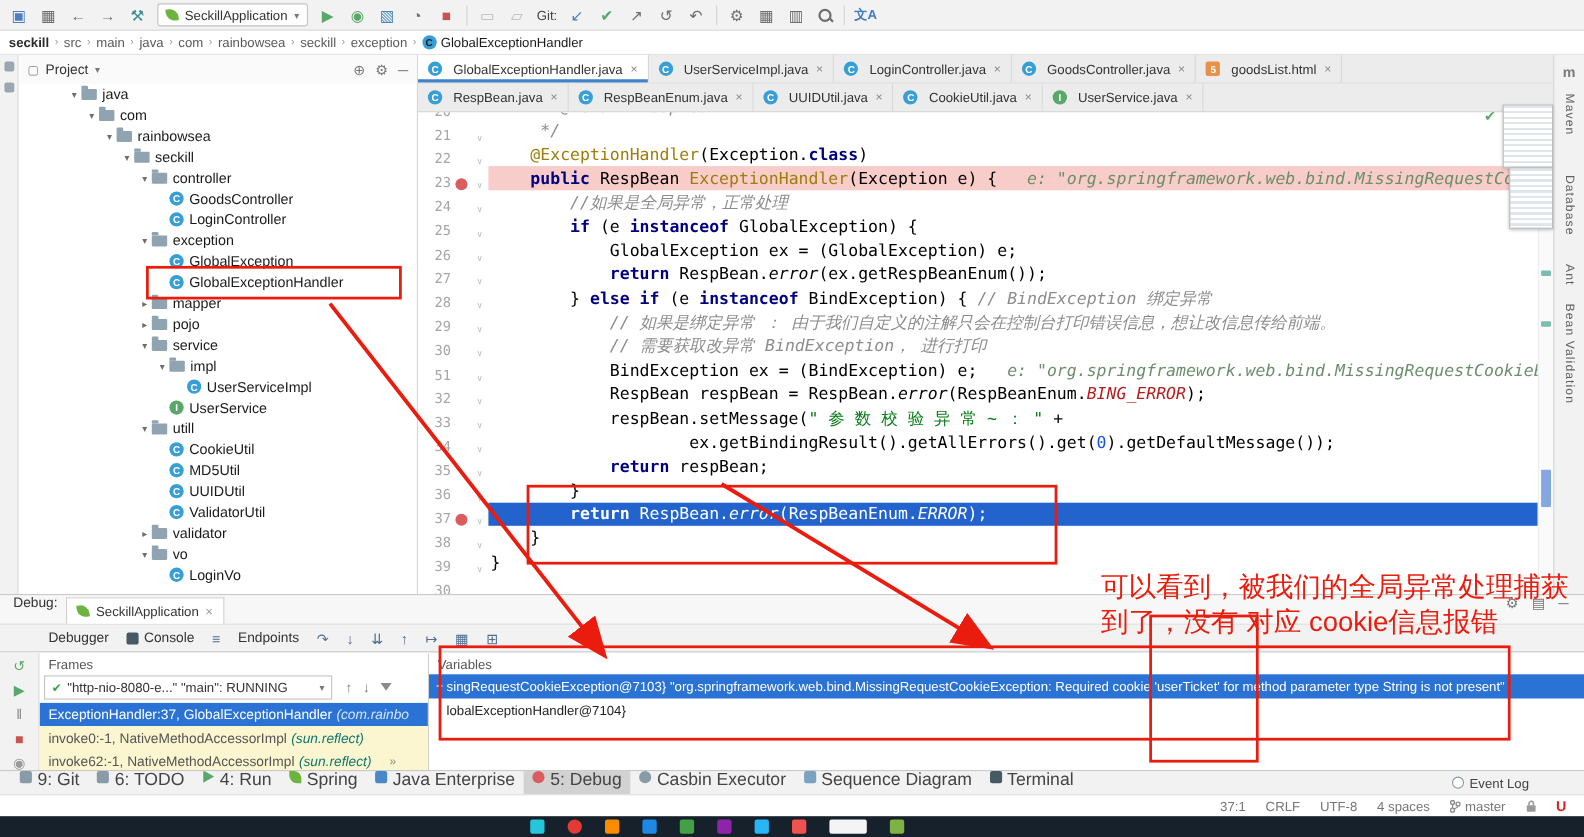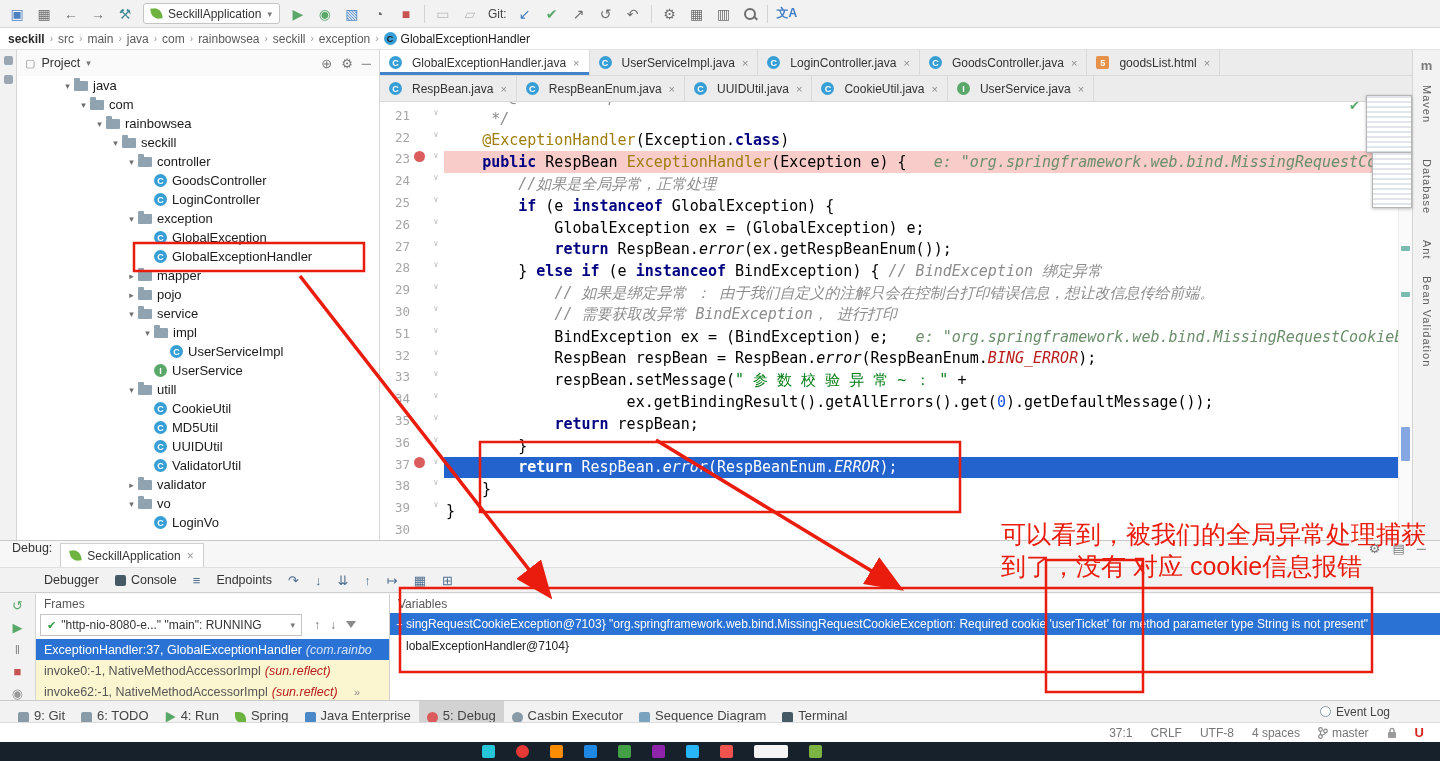--- a/index.html
+++ b/index.html
@@ -45,21 +45,21 @@
   .ic-folder{display:inline-block;width:14px;height:10px;background:#8FA3B0;border-radius:1px;position:relative;flex:none}
   .ic-folder::before{content:"";position:absolute;top:-3px;left:0;width:6px;height:3px;background:#8FA3B0;border-radius:1px 1px 0 0}
 
   
   #editor{position:absolute;left:380px;top:50px;width:1032px;height:490px;background:#fff;overflow:hidden;z-index:3}
   .tabs{position:relative;height:26px;background:#ececec;border-bottom:1px solid #d9d9d9;display:flex;z-index:3}
   .tab{display:flex;align-items:center;gap:5px;padding:0 9px;border-right:1px solid #d9d9d9;font-size:12px;color:#333;white-space:nowrap}
   .tab .x{color:#8c8c8c;font-size:11px;margin-left:2px}
   .tab.sel{background:#fff;box-shadow:inset 0 -3px 0 #4083C9}
   #code{position:absolute;left:0;top:44px;right:14px;bottom:0;font-family:"DejaVu Sans Mono","Liberation Mono",monospace;font-size:15px;z-index:1}
-  .cl{display:flex;height:21.8px;align-items:flex-start}
+  .cl{display:flex;height:21.8px;align-items:flex-end}
   .cl .ln{width:30px;text-align:right;color:#a6a6a6;font-size:12.5px;flex:none}
   .cl .g1{width:18px;flex:none;display:flex;justify-content:center;align-items:center}
   .cl .g2{width:16px;flex:none;color:#bdbdbd;font-size:8px;text-align:center}
   .cl .ct{flex:1;white-space:pre;overflow:hidden;padding-left:2px;height:100%;display:flex;align-items:center}
   .bpdot{width:11px;height:11px;border-radius:50%;background:#DB5C5C;display:inline-block}
   .bpl .ct{background:#F8CCC9}
   .exec .ct{background:#2263CE}
   .exec .ct span{color:#fff !important}
   .tk-p{color:#000}.tk-k{color:#000080;font-weight:bold}.tk-a{color:#9E7D0A}.tk-d{color:#9E7D0A}
   .tk-c{color:#8C8C8C;font-style:italic}.tk-s{color:#067D17}.tk-e{color:#b91c1c;font-style:italic}
@@ -83,32 +83,32 @@
   #frames{position:absolute;left:36px;top:0;width:354px;bottom:0;border-right:1px solid #cfcfcf;overflow:hidden;background:#fff}
   .paneltitle{font-size:12px;color:#555;padding:3px 0 2px 8px}
   .thread{margin:1px 4px 3px 4px;height:22px;border:1px solid #c4c4c4;background:#fff;display:flex;align-items:center;gap:5px;padding:0 6px;font-size:12px;width:262px;color:#333;float:left}
   .thread .chk{color:#2f9e44;font-size:11px}
   .thread .dd{margin-left:auto;color:#777;font-size:9px}
   .fr-icons{float:left;display:flex;gap:10px;margin-top:5px;margin-left:8px;color:#6e6e6e;font-size:12px}
   .funnel{display:inline-block;width:0;height:0;border-left:5px solid transparent;border-right:5px solid transparent;border-top:7px solid #8a8a8a;margin-top:3px}
   .frow{clear:both;height:21px;display:flex;align-items:center;padding-left:8px;font-size:12.5px;white-space:nowrap;overflow:hidden}
   .frow.sel{background:#2B72D5;color:#fff}
   .frow.lib{background:#FBF6D0;color:#555}
-  .floc{font-style:italic;color:#b91c1c;margin-left:4px}
+  .floc{font-style:italic;color:#0f766e;margin-left:4px}
   .frow.sel .floc{color:#d5e4f7}
   #vars{position:absolute;left:390px;top:0;right:0;bottom:0;background:#fff;overflow:hidden}
   .vrow{height:22px;display:flex;align-items:center;font-size:12px;white-space:nowrap;overflow:hidden;color:#222}
   .vrow .vplus{width:13px;margin-left:3px;font-size:11px;text-align:center;flex:none}
   .vrow.noplus{padding-left:16px}
   .vrow.sel{background:#2B72D5;color:#fff}
   #frchev{position:absolute;left:354px;bottom:2px;color:#8a8a8a;font-size:11px}
 
   
   #toolbuttons{position:absolute;left:0;top:700px;width:1440px;height:22px;background:#f2f2f2;border-top:1px solid #c9c9c9;display:flex;align-items:center;padding:0 10px;z-index:6}
-  .twb{display:flex;align-items:flex-end;gap:5px;font-size:13px;color:#444;padding:0 8px;height:22px;white-space:nowrap}
+  .twb{display:flex;align-items:flex-start;gap:5px;font-size:16px;color:#444;padding:0 8px;height:22px;white-space:nowrap}
   .twb.active{background:#d2d2d2}
   .mi{display:inline-block;width:11px;height:11px;border-radius:2px;background:#8a9ba8;flex:none}
   .mi-run{background:#59A869;clip-path:polygon(10% 0,100% 50%,10% 100%)}
   .mi-spring{background:#6DB33F;border-radius:0 7px 0 7px}
   .mi-javaee{background:#4A88C7}
   .mi-debug{background:#DB5C5C;border-radius:50%}
   .mi-casbin{background:#8a9ba8;border-radius:50%}
   .mi-sequence{background:#7aa3c0}
   .mi-terminal{background:#455a64}
   .mi-event{background:#fff;border:1.5px solid #8a9ba8;border-radius:50%}

